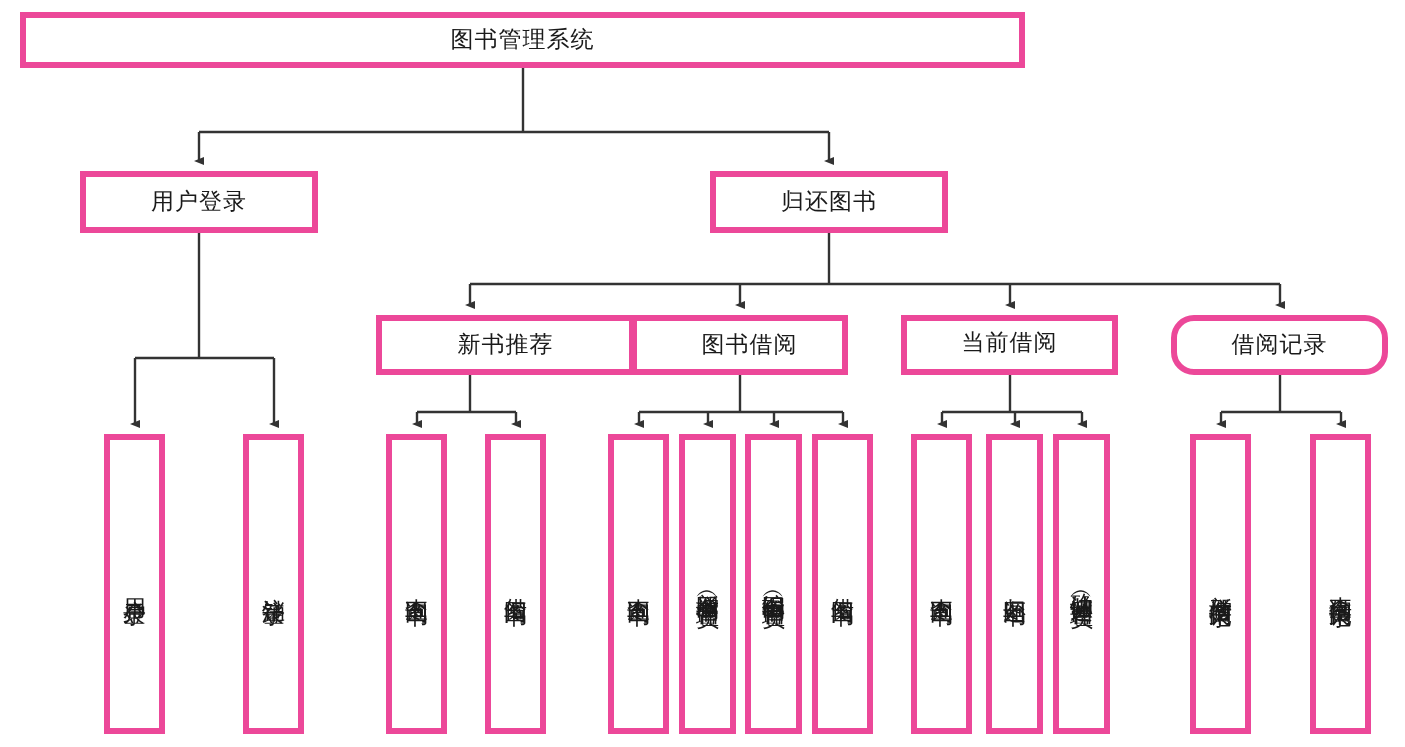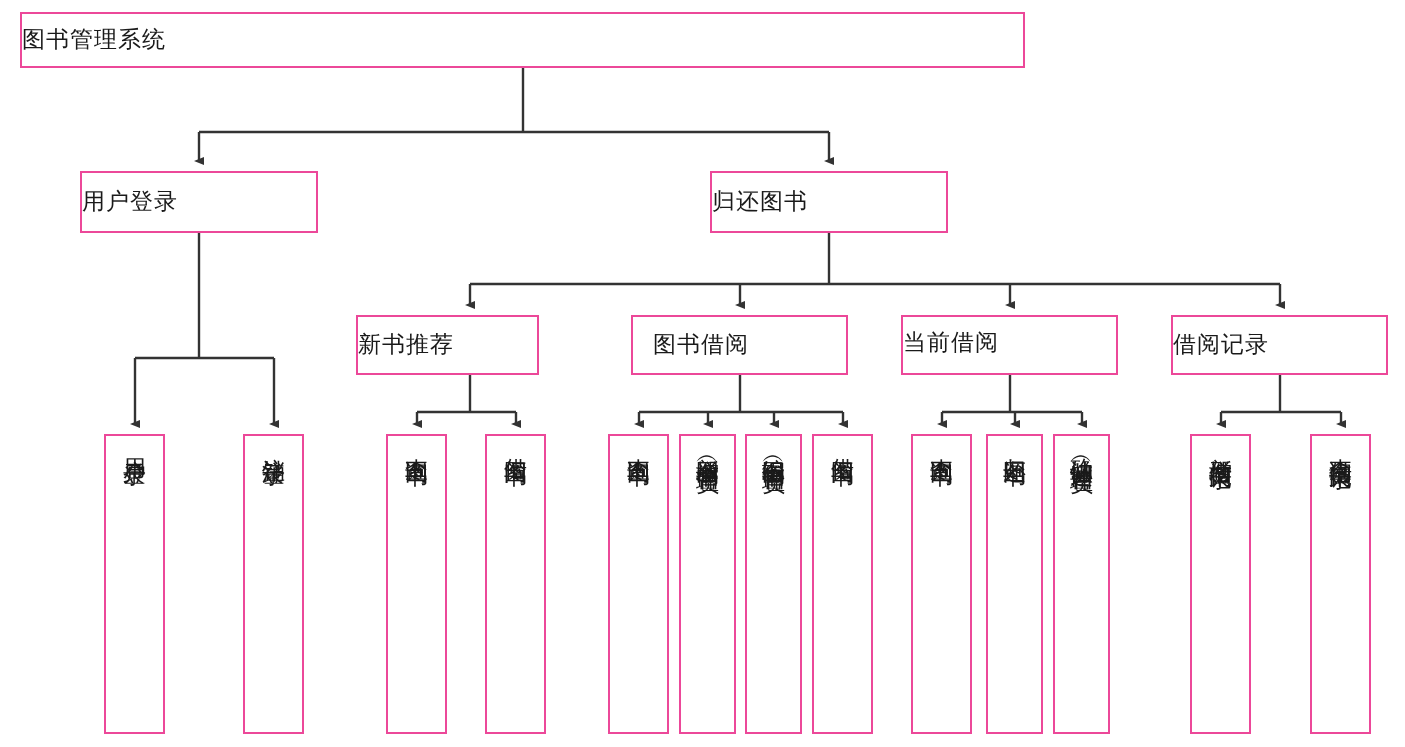--- a/index.html
+++ b/index.html
@@ -21,24 +21,25 @@
     position: absolute;
     left: 0;
     top: 0;
     width: 1405px;
     height: 747px;
     pointer-events: none;
   }
   .node {
     position: absolute;
     box-sizing: border-box;
-    border: 2px solid #ec4899;
+    border: 6px solid #ec4899;
     background: #ffffff;
     display: flex;
     align-items: center;
+    justify-content: center;
     color: #1a1a1a;
   }
   .node.h {
     font-size: 23px;
     letter-spacing: 1px;
     line-height: 1.2;
   }
   .node.v {
     writing-mode: vertical-rl;
     text-orientation: upright;
@@ -111,30 +112,30 @@
   <div id="nodes">
       <div class="node h" style="left: 20px; top: 12px; width: 1005px; height: 56px;">
         <span>图书管理系统</span>
       </div>
       <div class="node h" style="left: 80px; top: 171px; width: 238px; height: 62px;">
         <span>用户登录</span>
       </div>
       <div class="node h" style="left: 710px; top: 171px; width: 238px; height: 62px;">
         <span>归还图书</span>
       </div>
-      <div class="node h" style="left: 356px; top: 315px; width: 183px; height: 60px;">
+      <div class="node h" style="left: 376px; top: 315px; width: 259px; height: 60px;">
         <span>新书推荐</span>
       </div>
       <div class="node h" style="left: 631px; top: 315px; width: 217px; height: 60px; padding-left: 20px;">
         <span>图书借阅</span>
       </div>
       <div class="node h" style="left: 901px; top: 315px; width: 217px; height: 60px; font-family: Liberation Mono, monospace;">
         <span>当前借阅</span>
       </div>
-      <div class="node h" style="left: 1171px; top: 315px; width: 217px; height: 60px;">
+      <div class="node h" style="left: 1171px; top: 315px; width: 217px; height: 60px; border-radius: 23px;">
         <span>借阅记录</span>
       </div>
       <div class="node v" style="left: 104px; top: 434px; width: 61px; height: 300px;">
         <span class="vtext">用户登录</span>
       </div>
       <div class="node v" style="left: 243px; top: 434px; width: 61px; height: 300px;">
         <span class="vtext">注销登录</span>
       </div>
       <div class="node v" style="left: 386px; top: 434px; width: 61px; height: 300px;">
         <span class="vtext">查询图书</span>

